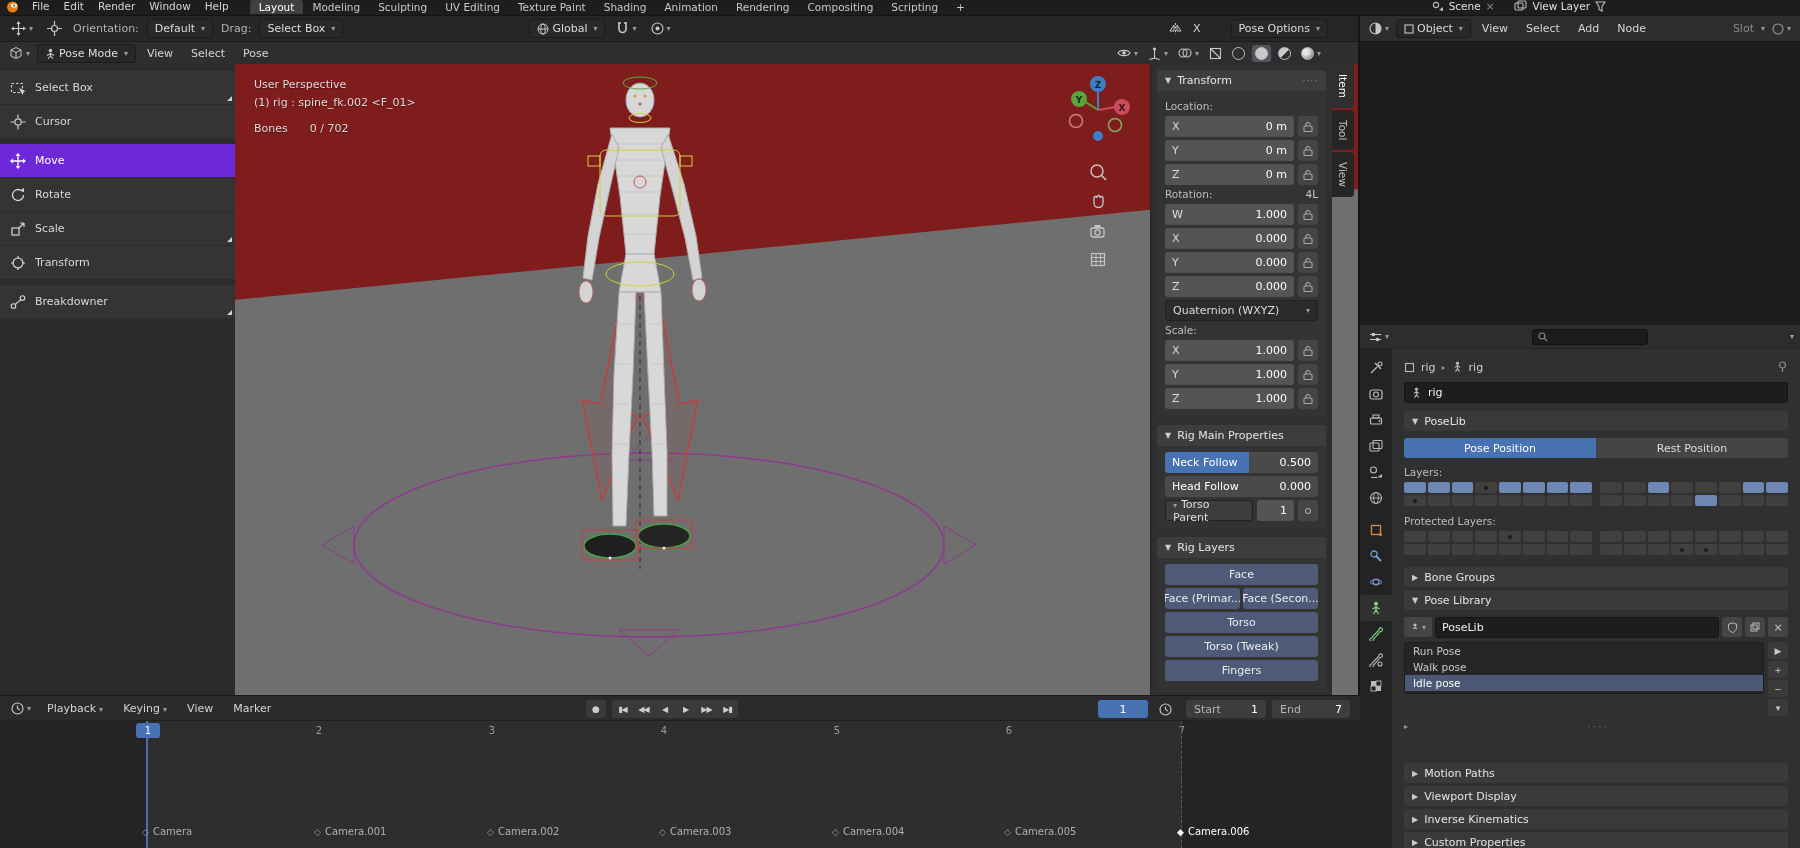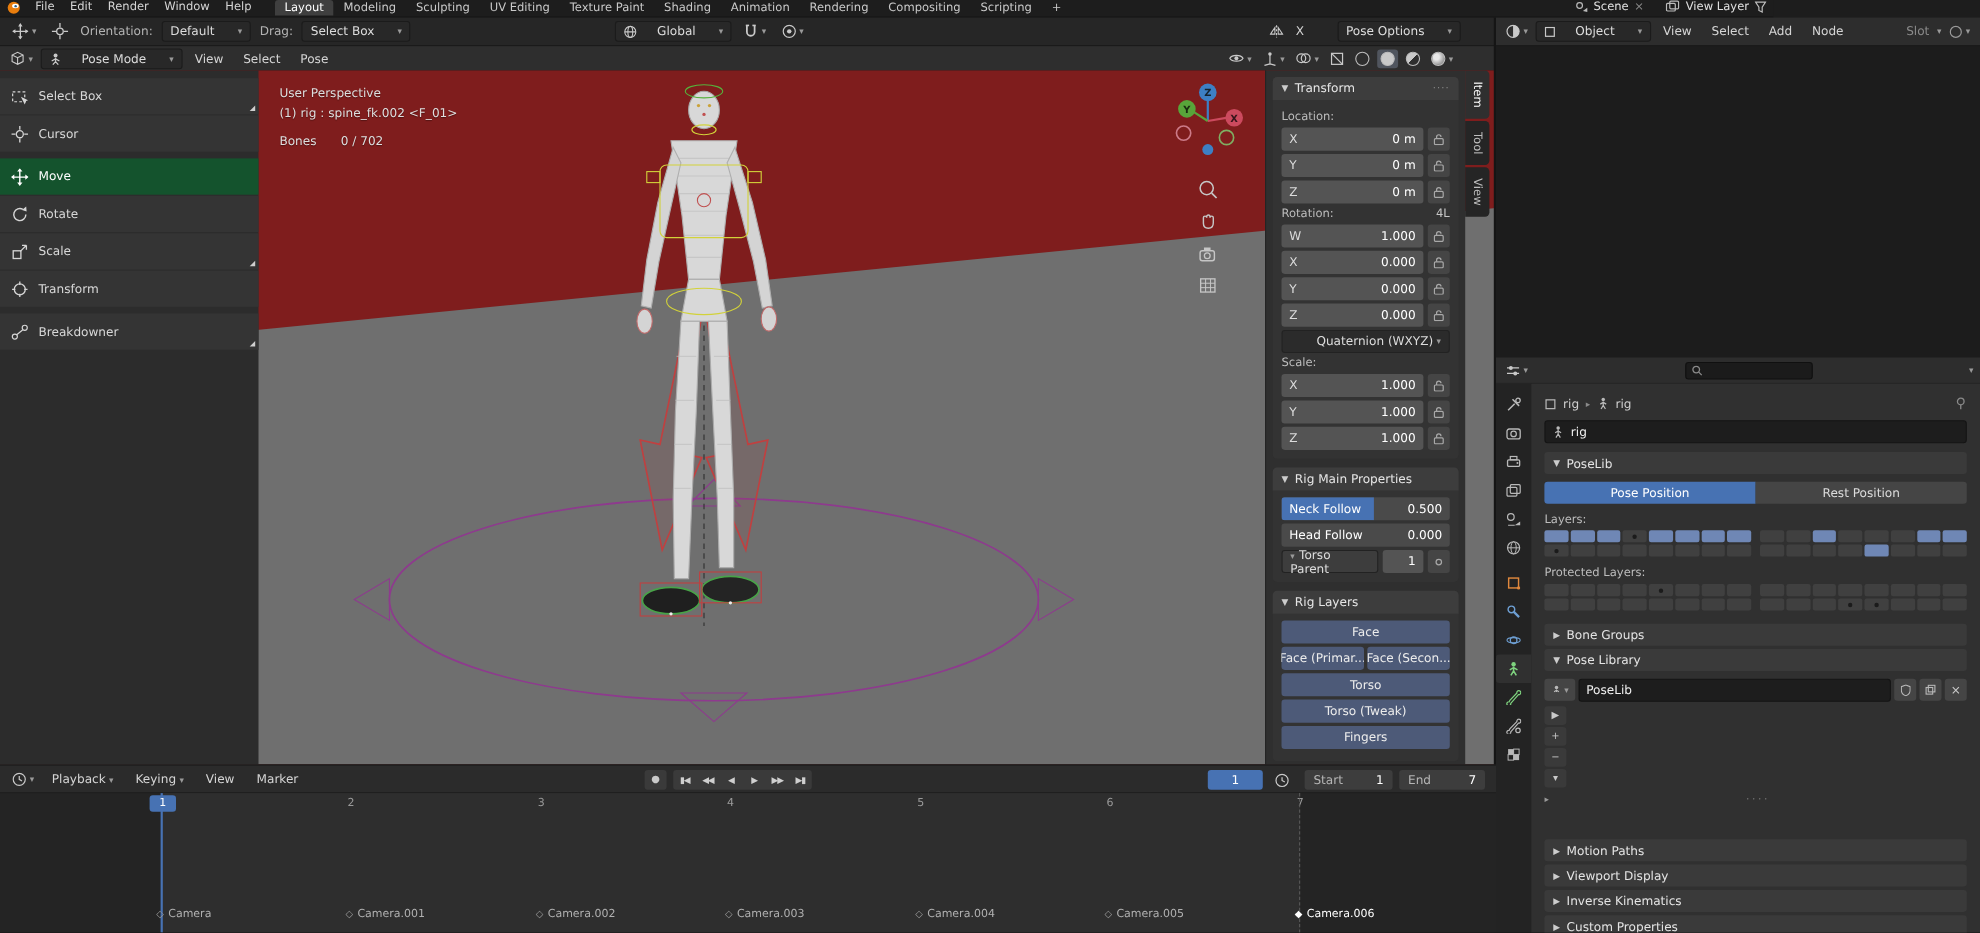--- a/index.html
+++ b/index.html
@@ -2,21 +2,21 @@
 <html><head>
 <meta charset="utf-8">
 <style>
 *{box-sizing:border-box;margin:0;padding:0}
 html,body{background:#111}
 #app{position:relative;width:1800px;height:848px;background:#1d1d1d;font-family:"DejaVu Sans","Liberation Sans",sans-serif;font-size:11px;color:#d8d8d8;overflow:hidden}
 .abs{position:absolute}
 svg{display:block}
 .chv{font-size:8px;color:#9a9a9a;margin-left:3px}
 .mi{padding:0 7px;color:#d5d5d5;white-space:nowrap}
-.dd{background:#282828;border:1px solid #1b1b1b;border-radius:3px;height:19px;display:inline-flex;align-items:center;padding:0 7px;gap:18px;color:#ddd;white-space:nowrap}
+.dd{background:#282828;border:1px solid #1b1b1b;border-radius:3px;height:19px;display:inline-flex;align-items:center;padding:0 7px;gap:3px;color:#ddd;white-space:nowrap}
 .lab{color:#b3b3b3;white-space:nowrap}
 .icobtn{display:inline-flex;align-items:center;justify-content:center;height:19px;padding:0 3px;border-radius:3px}
 
 #topbar{left:0;top:0;width:1612px;height:16px;background:#1d1d1d;border-bottom:1px solid #141414;display:flex;align-items:flex-start;padding:0 6px;font-size:10.5px}
 .ws{padding:1px 9px;border-radius:3px 3px 0 0;color:#c9c9c9;white-space:nowrap}
 .ws.active{background:#3f3f3f;color:#fff}
 #topbar .right{margin-left:auto;display:flex;align-items:center;gap:5px}
 
 #toolsettings{left:0;top:16px;width:1360px;height:26px;background:#262626;border-bottom:1px solid #1a1a1a;display:flex;align-items:center;padding:0 8px;gap:8px}
 
@@ -26,35 +26,35 @@
 .shball.solid{background:#c9c9c9}
 .shwrap{display:flex;align-items:center;padding:2px 3px;border-radius:3px}
 .shwrap.active{background:#50555e}
 
 #viewport{left:0;top:64px;width:1360px;height:631px;background:#7f1d1d}
 #vptext{left:254px;top:12px;color:#dedede;line-height:18px;text-shadow:0 1px 1px rgba(0,0,0,.4)}
 
 #toolbar{left:0;top:64px;width:235px;height:631px;background:#2c2c2c;padding-top:7px}
 .trow{position:relative;height:33px;margin:0 0 1px 0;background:#343434;display:flex;align-items:center;gap:9px;padding:0 10px;color:#d8d8d8}
 .trow.gap{margin-top:6px}
-.trow.active{background:#14532d;color:#fff}
+.trow.active{background:#6d28d9;color:#fff}
 .subtri{position:absolute;right:3px;bottom:3px;width:0;height:0;border-left:5px solid transparent;border-bottom:5px solid #cfcfcf}
 
 #npanel{left:1150px;top:64px;width:182px;height:631px;background:#2f2f2f;padding:6px;border-left:1px solid #242424;overflow:hidden}
 .panel{background:#333;border-radius:4px;margin-bottom:8px}
 .phead{height:21px;background:#3d3d3d;border-radius:4px 4px 0 0;display:flex;align-items:center;gap:6px;padding:0 8px;color:#e6e6e6}
 .phead .grip{margin-left:auto;color:#8a8a8a;letter-spacing:1px;font-size:9px}
 .pbody{padding:6px 8px 8px}
 .seclab{color:#bdbdbd;font-size:10.5px;margin:3px 0 4px;display:flex;align-items:center}
 .seclab .bdg{margin-left:auto;color:#c6c6c6}
 .prow{display:flex;gap:4px;height:21px;margin-bottom:3px}
 .field{flex:1;background:#545454;border-radius:3px;display:flex;justify-content:space-between;align-items:center;padding:0 7px;min-width:0}
 .field .axis{color:#dcdcdc}.field .val{color:#fff}
 .sqbtn{width:20px;background:#454545;border-radius:3px;display:flex;align-items:center;justify-content:center}
-.ddrow{height:21px;background:#2b2b2b;border:1px solid #222;border-radius:3px;display:flex;align-items:center;justify-content:flex-end;padding:0 7px;color:#ddd;margin-bottom:3px}
+.ddrow{height:21px;background:#2b2b2b;border:1px solid #222;border-radius:3px;display:flex;align-items:center;justify-content:space-between;padding:0 7px;color:#ddd;margin-bottom:3px}
 .slider{position:relative;height:21px;background:#4a4a4a;border-radius:3px;display:flex;justify-content:space-between;align-items:center;padding:0 7px;margin-bottom:3px;overflow:hidden}
 .slider .fill{position:absolute;left:0;top:0;bottom:0;background:#4772b3}
 .slider span{position:relative;color:#fff}
 .rlbtn{height:21px;background:#4d5a78;border-radius:3px;display:flex;align-items:center;justify-content:center;color:#ec       ecec;margin-bottom:3px;color:#ececec;white-space:nowrap;overflow:hidden}
 .rlrow{display:flex;gap:3px;margin-bottom:3px}
 .rlrow .rlbtn{flex:1;margin-bottom:0}
 
 #ntabs{left:1332px;top:64px;width:26px;height:631px}
 .ntab{writing-mode:vertical-rl;display:flex;align-items:center;justify-content:center;width:22px;padding:10px 0;margin-bottom:2px;background:#252525;color:#bdbdbd;border-radius:0 4px 4px 0;font-size:10.5px}
 .ntab.active{background:#2f2f2f;color:#fff}
@@ -921,20 +921,25 @@
       <div class="sqbtn">
           <svg width="10" height="10">
             <rect x="1" y="3" width="6" height="6" fill="none" stroke="#b9b9b9" stroke-width="1"></rect>
             <rect x="3" y="1" width="6" height="6" fill="none" stroke="#b9b9b9" stroke-width="1"></rect>
           </svg>
         </div>
       <div class="sqbtn" style="color:#c9c9c9">×</div>
     </div>
 
     <div style="display:flex;gap:4px;margin-top:5px">
+      <div class="pliblist" style="height:52px">
+        <div class="plitem">Run Pose</div>
+        <div class="plitem">Walk pose</div>
+        <div class="plitem sel">Idle pose</div>
+      </div>
       <div class="sidecol">
         <div class="sb">▶</div>
         <div class="sb">+</div>
         <div class="sb">−</div>
         <div class="sb">▾</div>
       </div>
     </div>
 
     <div style="display:flex;align-items:center;height:14px;margin-top:3px">
       <span style="color:#999;font-size:8px">▸</span>

